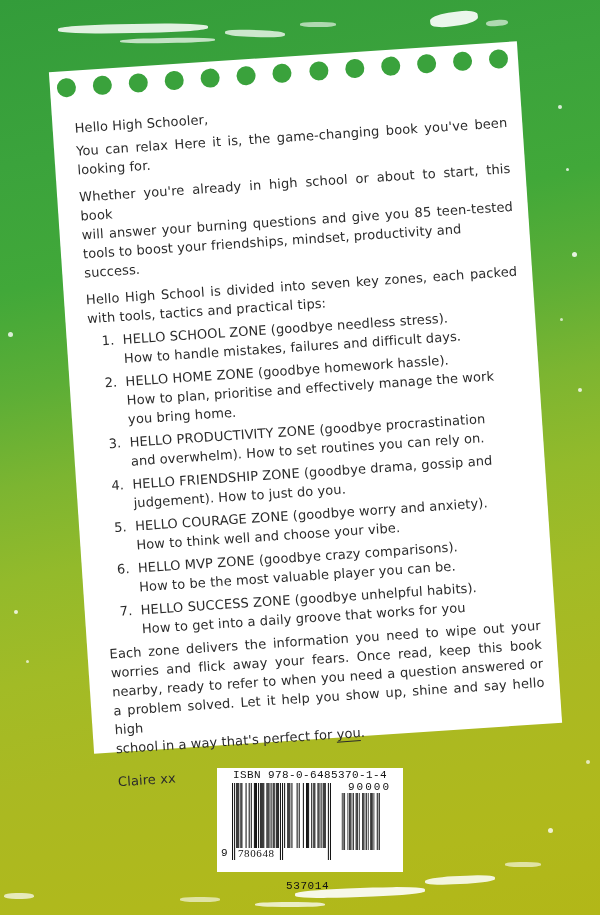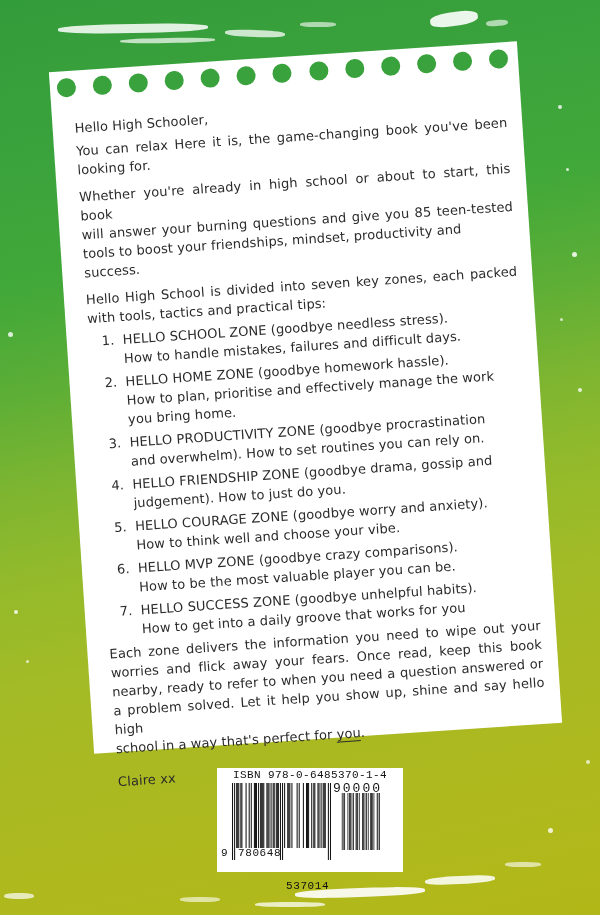--- a/index.html
+++ b/index.html
@@ -25,26 +25,26 @@
   .zone{display:flex;margin:0 0 4px 13px;}
   .znum{width:21px;flex:none;}
   .zbody{flex:1;white-space:pre-line;}
   .closing{margin:0;}
   .lastline .ul{border-bottom:1.5px solid var(--text,#2b2b2b);padding-bottom:0px;}
   .signature{margin-top:14px;}
   
   .barcode{position:absolute;left:217px;top:768px;width:186px;height:104px;background:#fff;
     font-family:"Liberation Mono","DejaVu Sans Mono",monospace;color:#111;}
   .isbn{position:absolute;top:1px;left:0;right:0;text-align:center;font-size:11px;letter-spacing:.4px;}
-  .addon-text{position:absolute;top:13px;left:116px;width:58px;text-align:left;font-size:13px;letter-spacing:2px;}
+  .addon-text{position:absolute;top:13px;left:116px;width:58px;text-align:right;font-size:11px;letter-spacing:2px;}
   .bars-main{position:absolute;left:15px;top:15px;}
   .bars-addon{position:absolute;left:124px;top:25px;}
   .digits{position:absolute;top:79px;left:0;width:186px;height:14px;font-size:11px;}
   .digits span{position:absolute;letter-spacing:.6px;}
-  .d1{left:4px;} .d2{left:21px;} .d3{left:69px;margin-top:33px;}
+  .d1{left:4px;} .d2{left:21px;font-family:Liberation Serif, serif;} .d3{left:69px;margin-top:33px;}
 </style>
 </head>
 <body>
 
 <div class="canvas">
 
   <div class="paper">
     <div class="holes">
         <span class="hole"></span>
         <span class="hole"></span>

